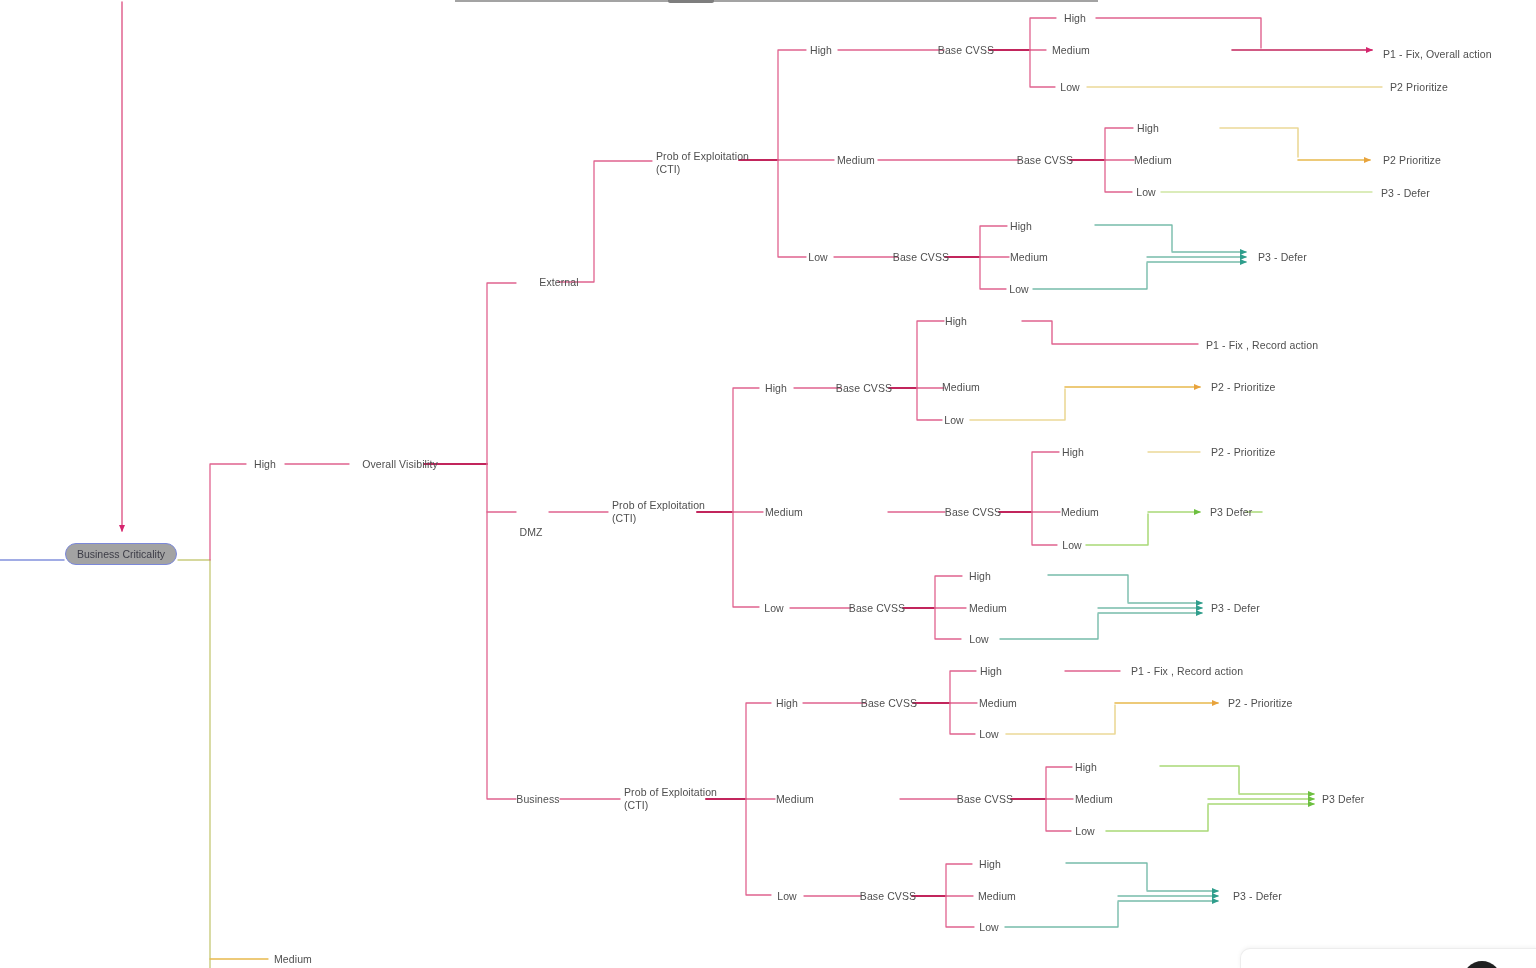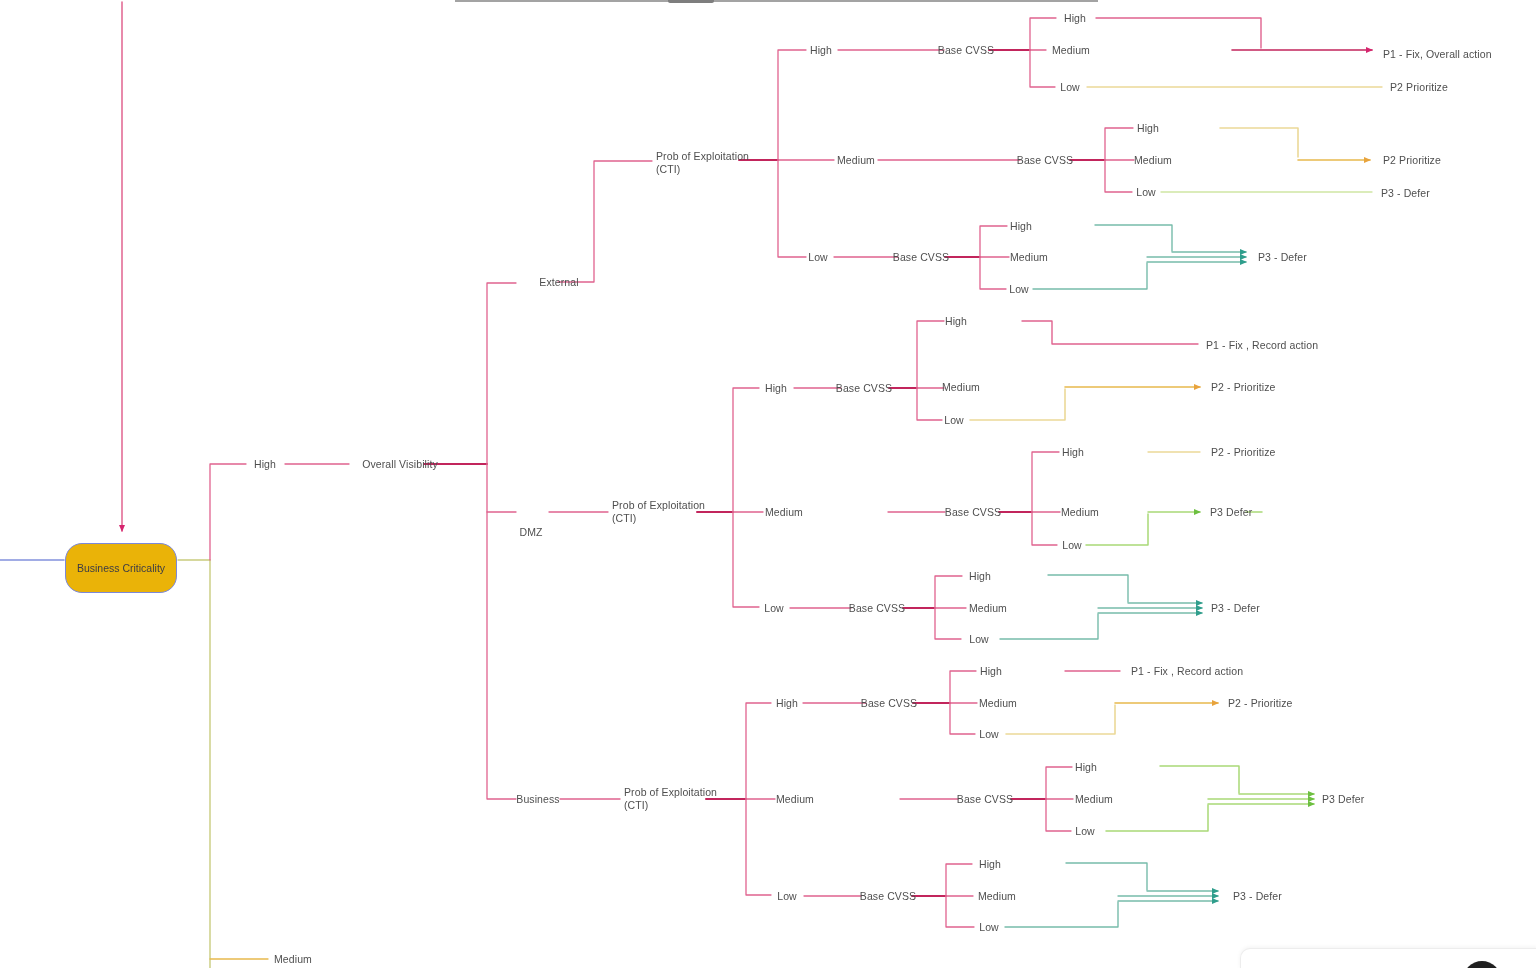--- a/index.html
+++ b/index.html
@@ -2,22 +2,22 @@
 <html><head>
 <meta charset="utf-8">
 <style>
   html,body{margin:0;padding:0;background:#fff;}
   #canvas{position:relative;width:1536px;height:968px;background:#ffffff;overflow:hidden;
           font-family:"Liberation Sans",sans-serif;}
   #edges-svg{position:absolute;left:0;top:0;width:1536px;height:968px;}
   .lbl{position:absolute;transform:translate(-50%,-50%);font-size:10.5px;color:#4f4f4f;
        white-space:pre-line;line-height:13px;letter-spacing:.1px;}
   .lbl.left{transform:translate(0,-50%);text-align:left;}
-  #root-node{position:absolute;left:65px;top:543px;width:112px;height:50px;
-       border:1.4px solid #7b88d9;border-radius:17px;background:#eab308;
+  #root-node{position:absolute;left:65px;top:543px;width:112px;height:22px;
+       border:1.4px solid #7b88d9;border-radius:17px;background:#a3a3a3;
        display:flex;align-items:center;justify-content:center;
        font-size:10.5px;color:#3c3c46;box-sizing:border-box;}
   #top-fragment{position:absolute;left:455px;top:0;width:643px;height:2px;background:#a3a3a3;}
   #top-fragment-dark{position:absolute;left:668px;top:0;width:46px;height:3px;background:#7e7e7e;border-radius:0 0 2px 2px;}
   #bottom-panel{position:absolute;left:1240px;top:948px;width:296px;height:20px;background:#ffffff;
        border:1px solid #ededed;border-bottom:none;border-radius:10px 0 0 0;
        box-shadow:0 -1px 4px rgba(0,0,0,.05);}
   #panel-circle-button{position:absolute;left:1463px;top:961px;width:38px;height:38px;
        border-radius:50%;background:#202020;}
 </style>

